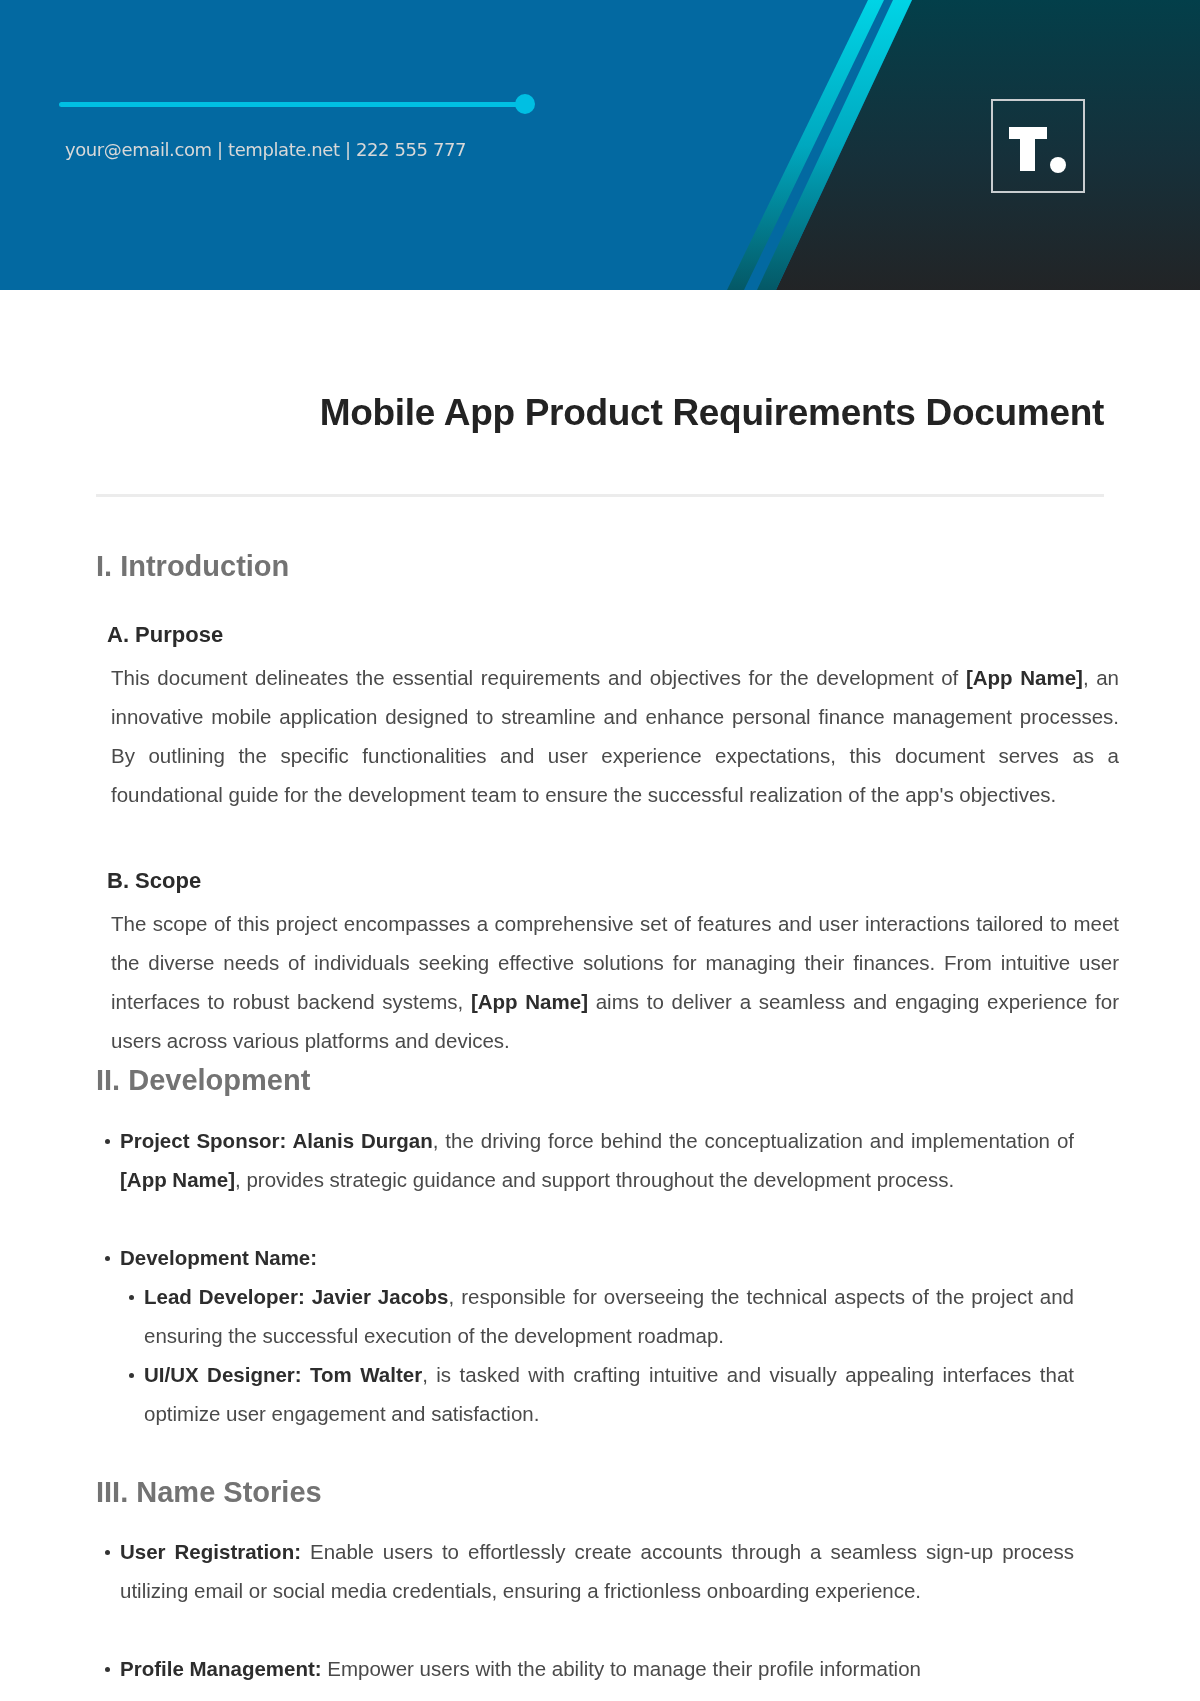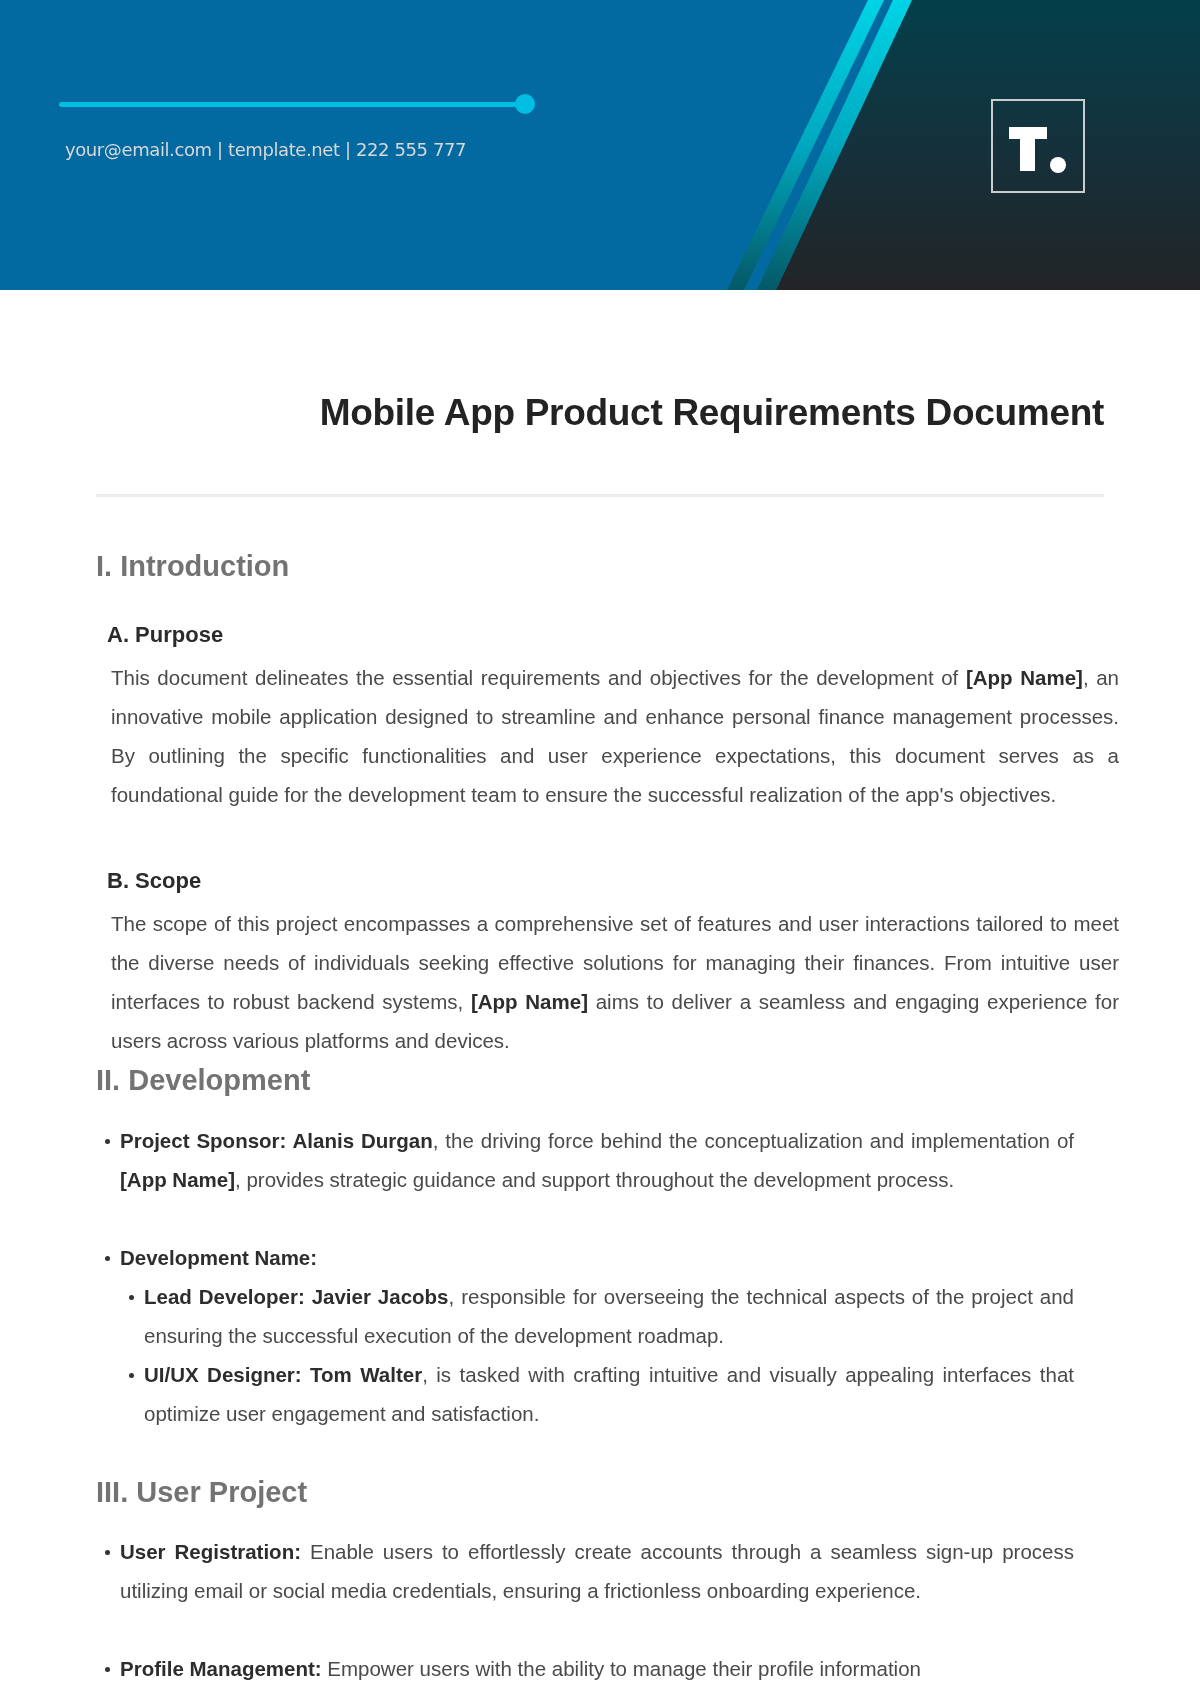--- a/index.html
+++ b/index.html
@@ -112,18 +112,18 @@
   <ul class="list" style="top:1121px; width:978px;">
     <li class="li"><b>Project Sponsor: Alanis Durgan</b><span>, the driving force behind the conceptualization and implementation of </span><b>[App Name]</b><span>, provides strategic guidance and support throughout the development process.</span></li>
     <li class="li" style="margin-top:39px;"><b>Development Name:</b>
       <ul style="list-style:none; margin:0; padding:0;">
         <li class="li"><b>Lead Developer: Javier Jacobs</b><span>, responsible for overseeing the technical aspects of the project and ensuring the successful execution of the development roadmap.</span></li>
         <li class="li"><b>UI/UX Designer: Tom Walter</b><span>, is tasked with crafting intuitive and visually appealing interfaces that optimize user engagement and satisfaction.</span></li>
       </ul>
     </li>
   </ul>
 
-  <h2 class="h1" style="top:1476px;">III. User Project</h2>
+  <h2 class="h1" style="top:1476px;">III. Name Stories</h2>
   <ul class="list" style="top:1532px; width:978px;">
     <li class="li"><b>User Registration:</b><span> Enable users to effortlessly create accounts through a seamless sign-up process utilizing email or social media credentials, ensuring a frictionless onboarding experience.</span></li>
     <li class="li" style="margin-top:39px;"><b>Profile Management:</b><span> Empower users with the ability to manage their profile information</span></li>
   </ul>
 </div>
 
 </body></html>

